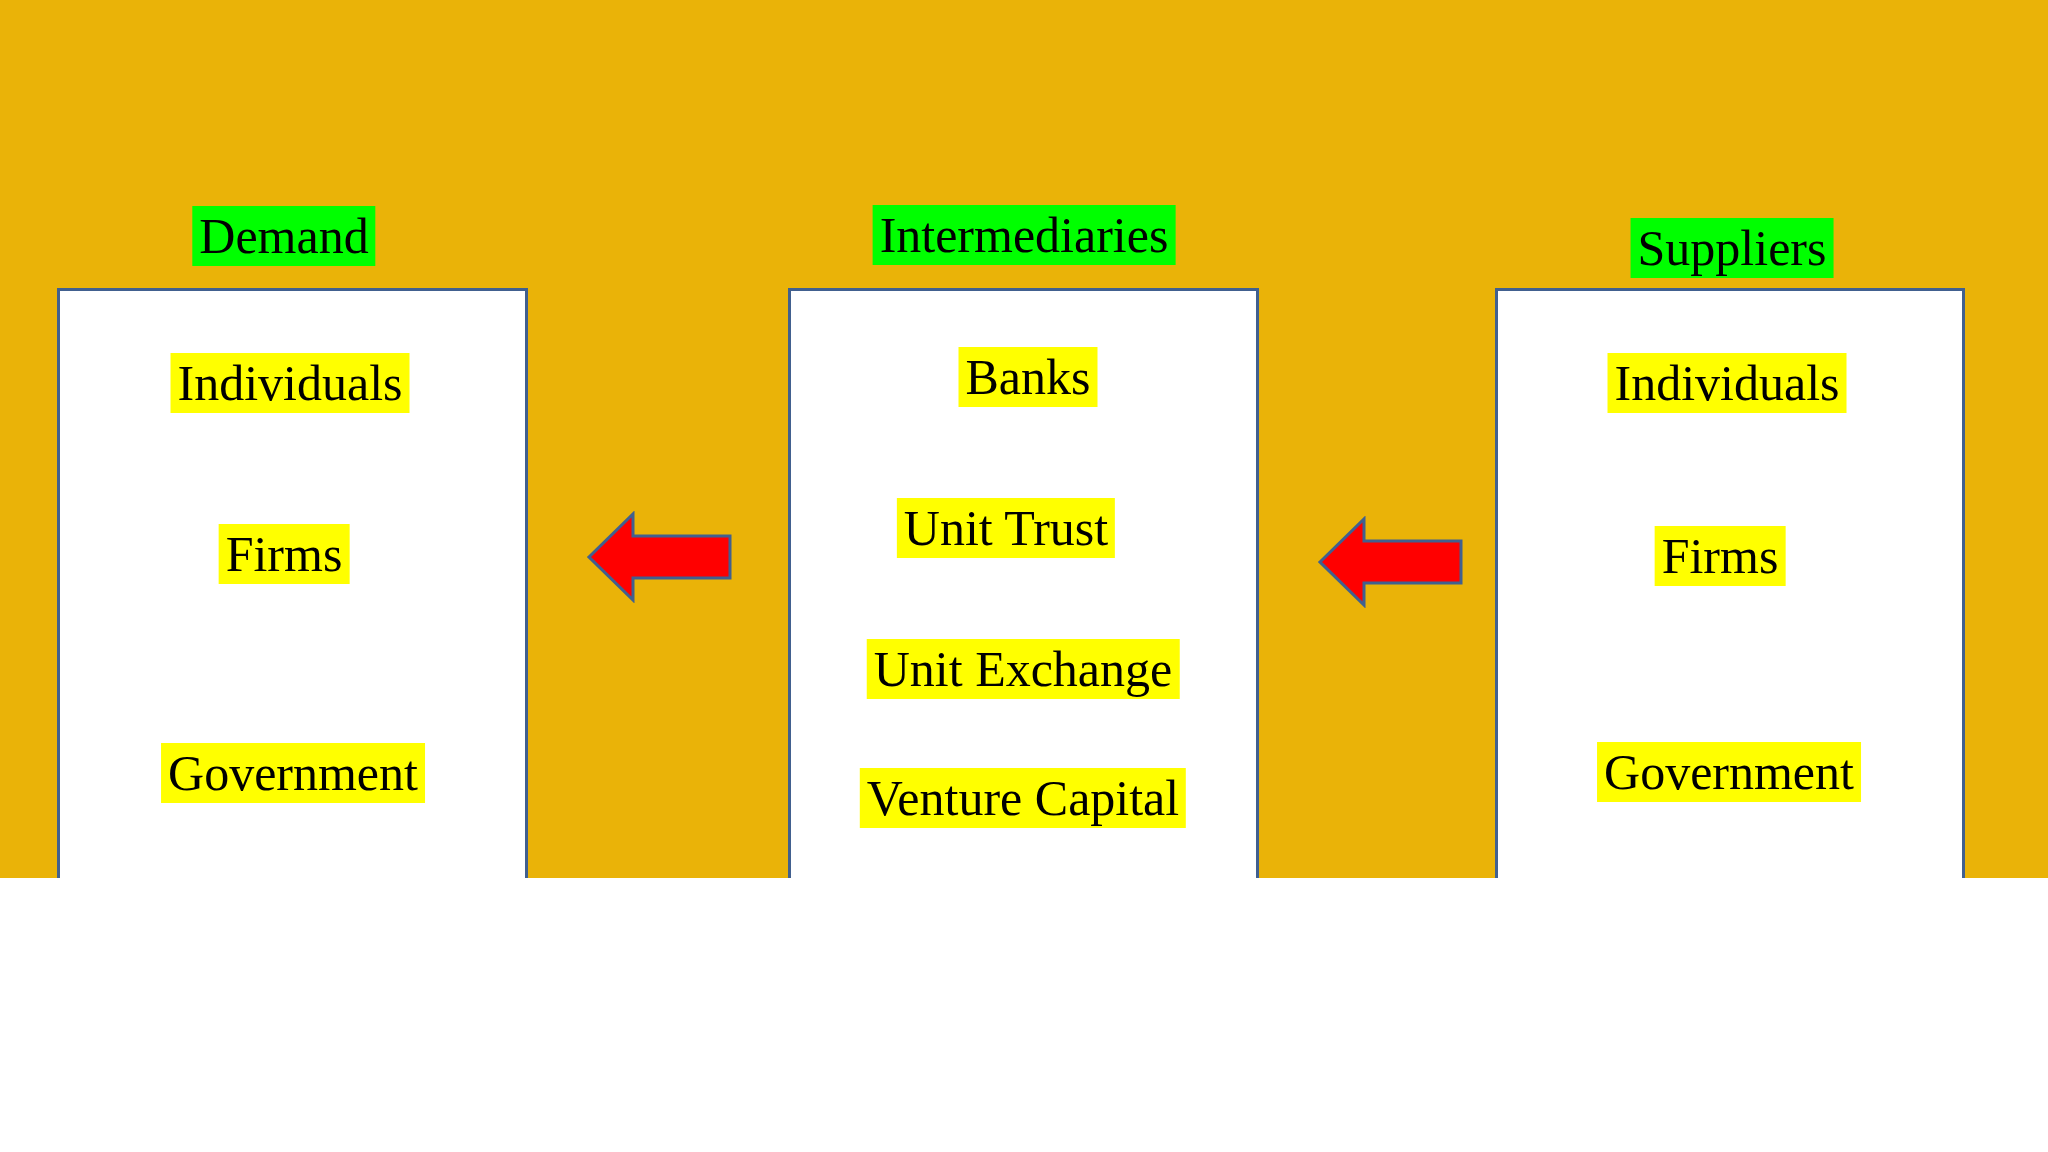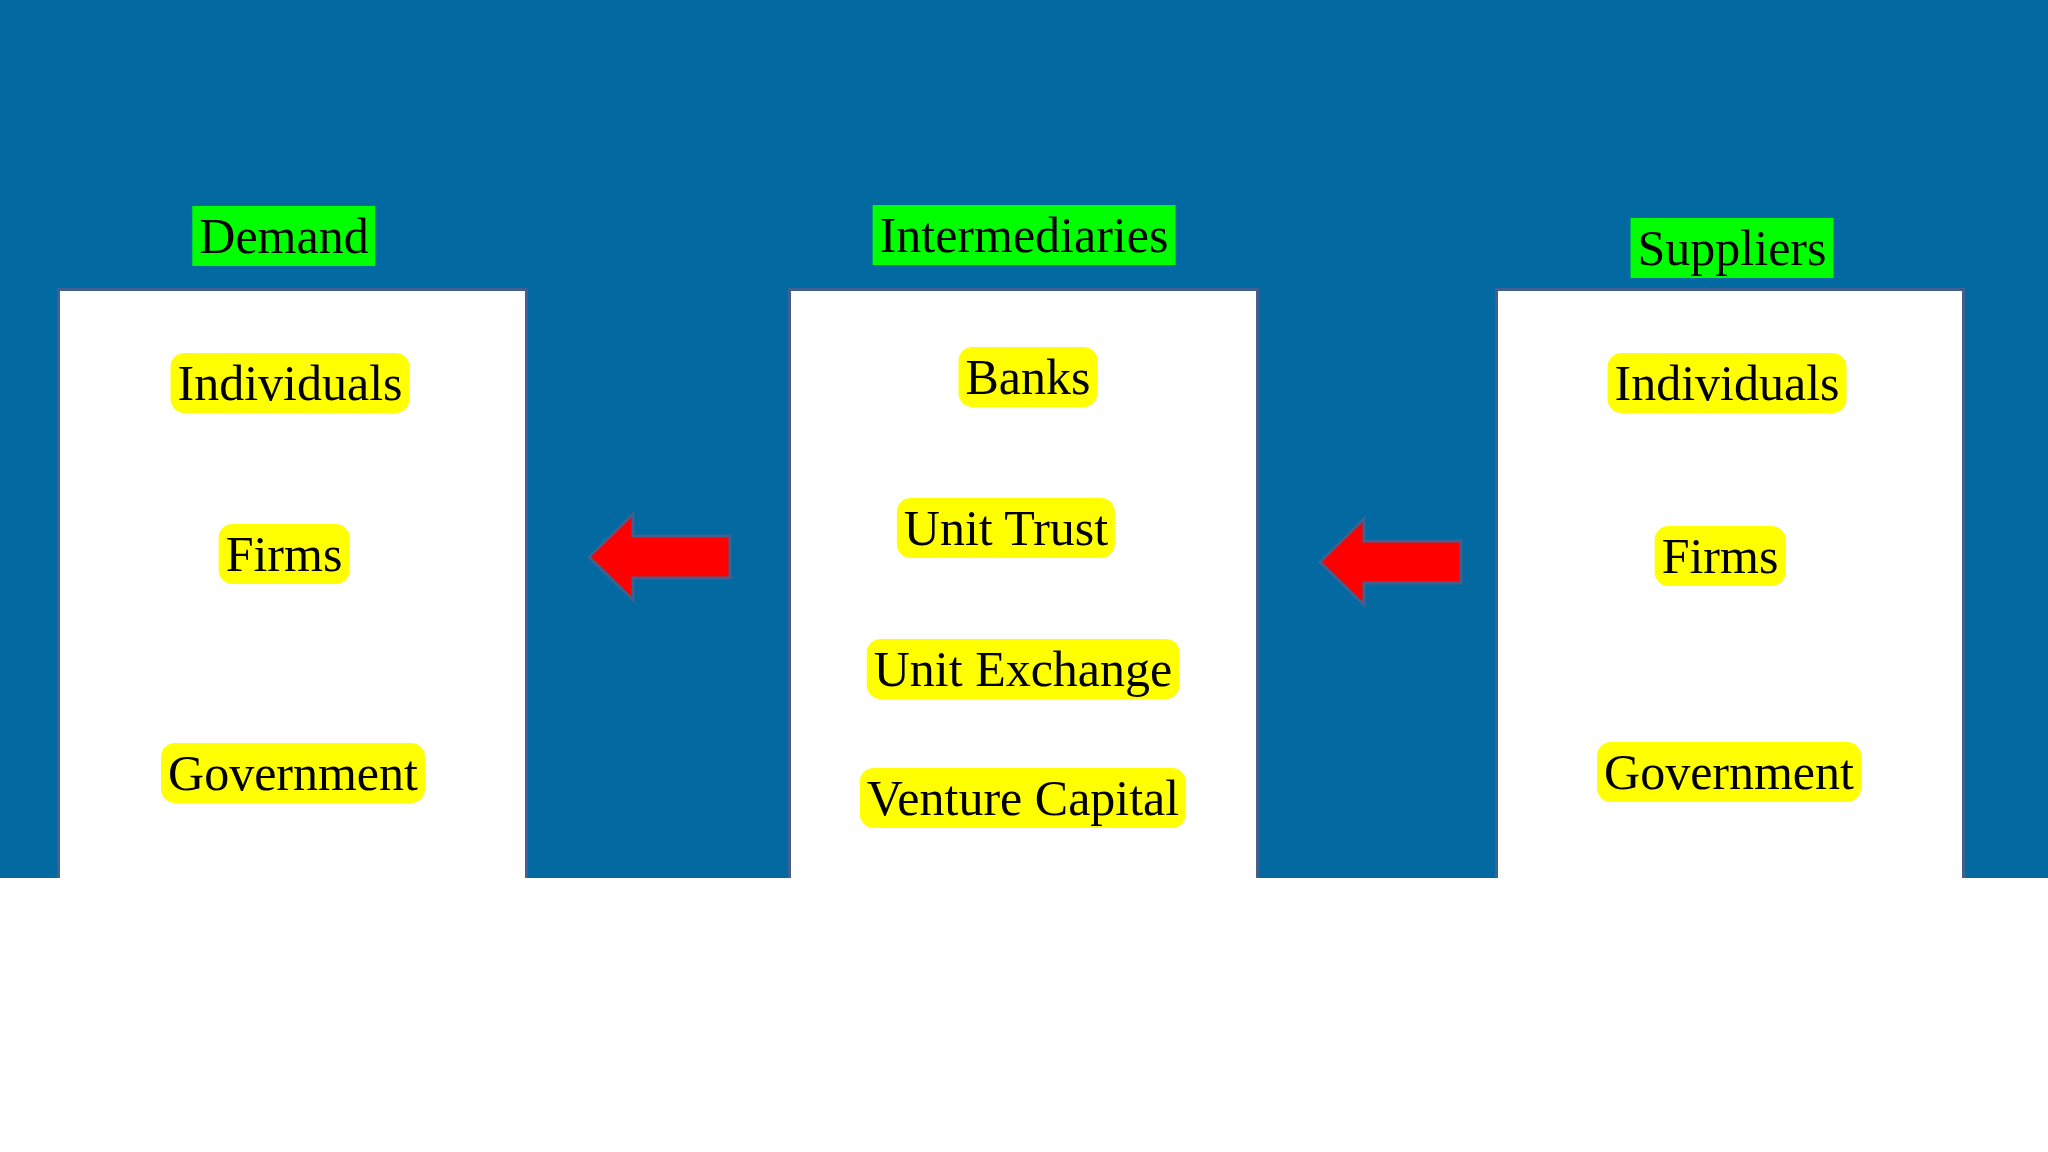--- a/index.html
+++ b/index.html
@@ -1,20 +1,20 @@
 <!DOCTYPE html>
 <html><head>
 <meta charset="utf-8">
 <style>
   html,body{margin:0;padding:0;background:#ffffff;}
   .canvas{
     position:relative;
     width:2048px;
     height:878px;
-    background:#0369a1;
+    background:#eab308;
     overflow:hidden;
     font-family:"Liberation Serif","DejaVu Serif",serif;
     color:#000000;
   }
   .box{
     position:absolute;
     box-sizing:border-box;
     border:3px solid #41608F;
     background:#ffffff;
   }
@@ -24,21 +24,21 @@
 
   .hl{
     position:absolute;
     transform:translateX(-50%);
     font-size:50px;
     line-height:60px;
     padding:0 7px;
     white-space:nowrap;
   }
   .hl-green{background:#00FF00;}
-  .hl-yellow{background:#FFFF00;border-radius:14px;}
+  .hl-yellow{background:#FFFF00;}
 
   
   .h-demand{left:284px;top:206px;}
   .h-intermediaries{left:1024px;top:205px;}
   .h-suppliers{left:1732px;top:218px;}
 
   
   .i-d-individuals{left:290px;top:353px;}
   .i-d-firms{left:284px;top:524px;}
   .i-d-government{left:293px;top:743px;}

